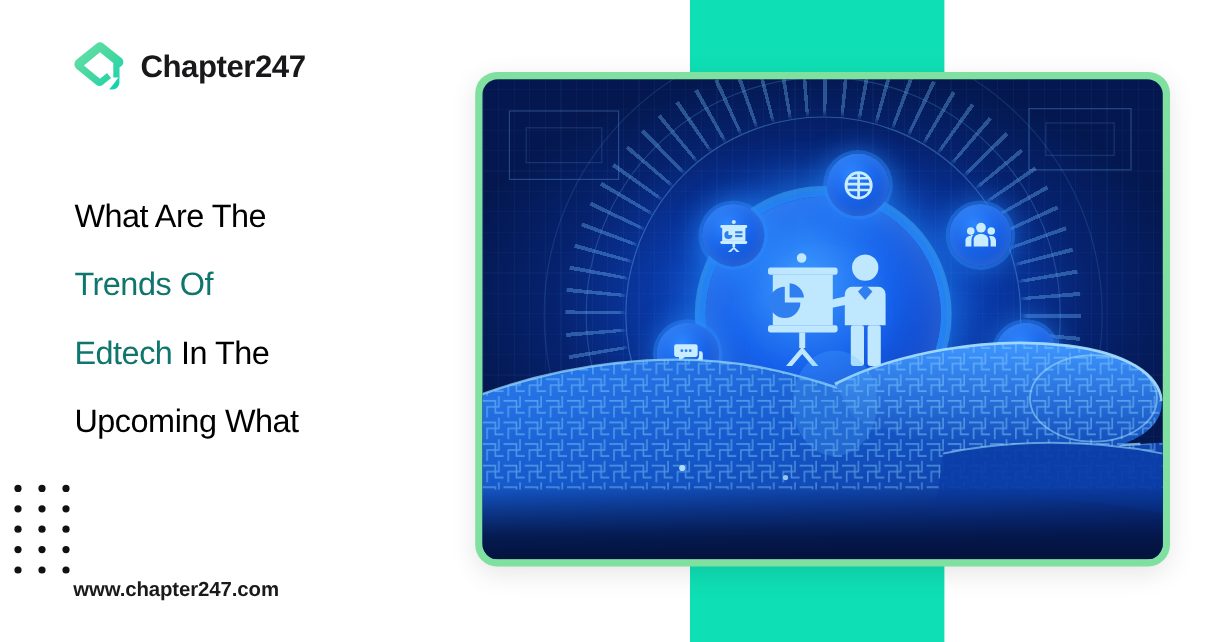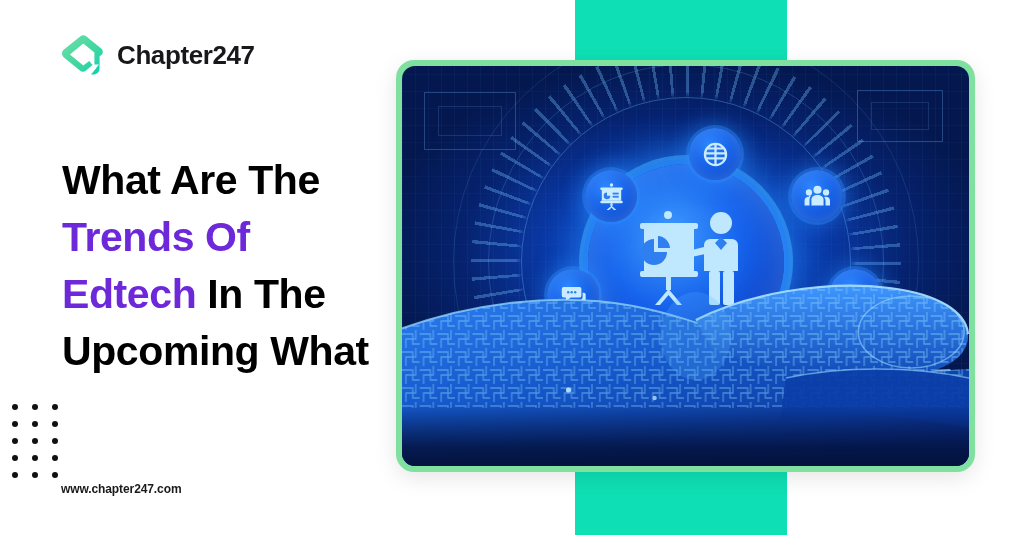--- a/index.html
+++ b/index.html
@@ -31,48 +31,48 @@
     letter-spacing:-0.4px;
     color:#18181b;
     font-family:"Liberation Sans", sans-serif;
   }
 
   
   .headline{
     position:absolute;
     left:62px; top:152px;
     width:330px;
-    font-size:41px;
-    font-weight:700;
+    font-size:27px;
+    font-weight:400;
     line-height:57px;
     letter-spacing:-0.4px;
     color:#000000;
   }
-  .headline .hl{ color:#6d28d9; }
+  .headline .hl{ color:#0f766e; }
 
   
   .dot-grid{
     position:absolute;
     left:12px; top:404px;
     display:grid;
     grid-template-columns:repeat(3, 20px);
     grid-template-rows:repeat(5, 17px);
   }
   .dot-grid span{
     width:6px; height:6px;
     border-radius:50%;
     background:#111111;
     display:block;
   }
 
   
   .site-url{
     position:absolute;
     left:61px; top:482px;
-    font-size:12px;
+    font-size:17px;
     font-weight:700;
     letter-spacing:-0.1px;
     color:#1a1a1a;
   }
 
   
   .illus-card{
     position:absolute;
     left:396px; top:60px;
     width:579px; height:412px;

